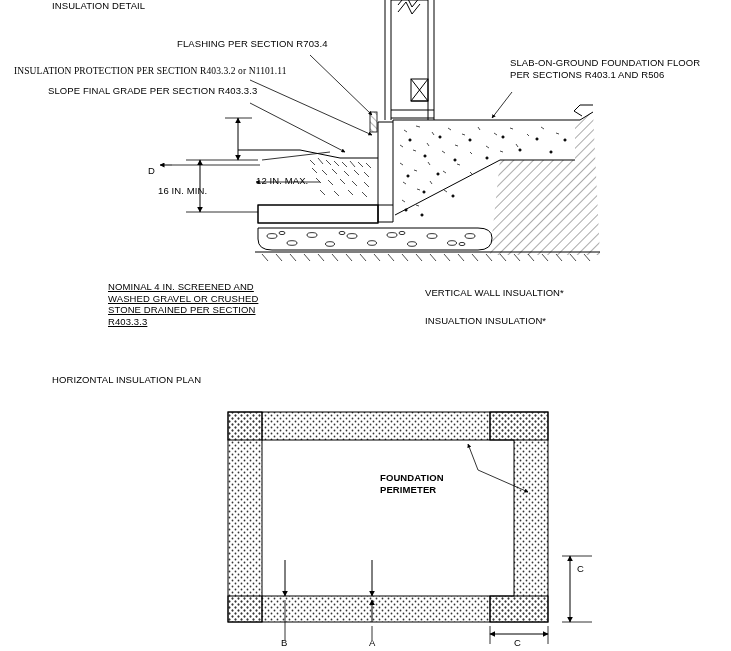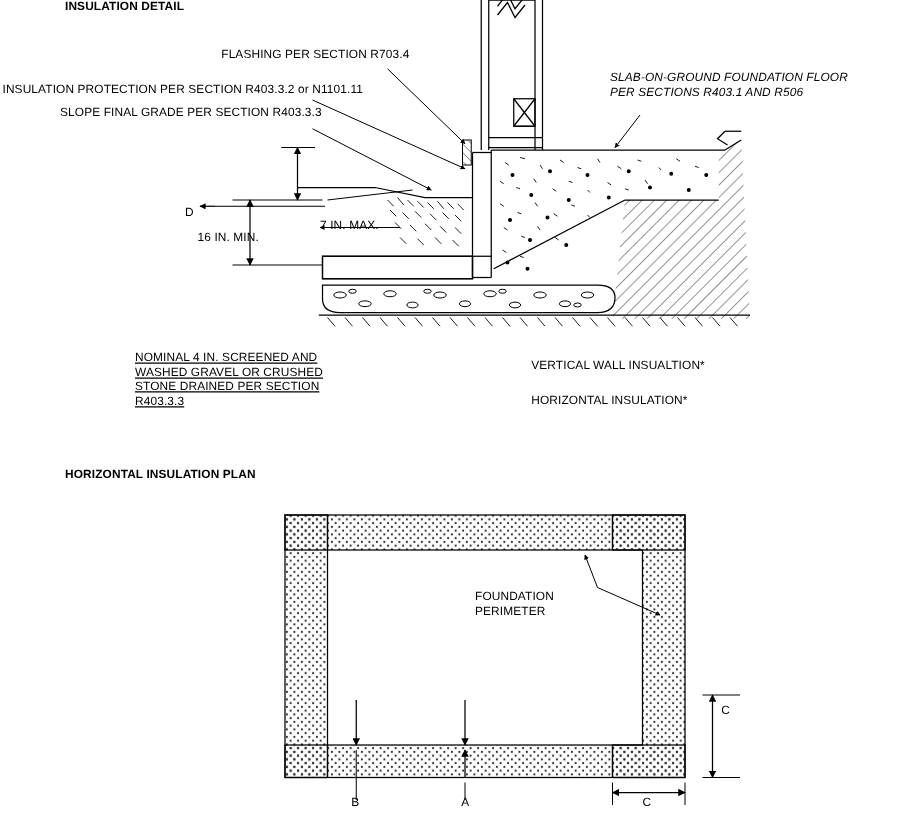--- a/index.html
+++ b/index.html
@@ -16,21 +16,21 @@
     overflow: hidden;
   }
   .lbl {
     position: absolute;
     font-size: 9.5px;
     line-height: 11.5px;
     letter-spacing: 0.1px;
     white-space: pre;
     color: #000;
   }
-  .lbl.bold { font-weight: bold; font-size: 9.5px; }
+  .lbl.bold { font-weight: normal; font-size: 9.5px; }
   svg.layer {
     position: absolute;
     left: 0; top: 0;
     width: 731px;
     height: 651px;
     pointer-events: none;
   }
 </style>
 </head>
 <body>
@@ -320,45 +320,45 @@
       <line x1="490" y1="626" x2="490" y2="644" stroke-width="0.8"></line>
       <line x1="548" y1="626" x2="548" y2="644" stroke-width="0.8"></line>
     </g>
   </g>
 </svg>
 
 <div class="lbl bold" style="left:52px; top:0px;">INSULATION DETAIL</div>
 
 <div class="lbl" style="left:177px; top:38px;">FLASHING PER SECTION R703.4</div>
 
-<div class="lbl" style="left:2px; top:66px;">INSULATION PROTECTION PER SECTION R403.3.2 or N1101.11</div>
+<div class="lbl" style="left:14px; top:66px;font-family:Liberation Serif, serif;">INSULATION PROTECTION PER SECTION R403.3.2 or N1101.11</div>
 
 <div class="lbl" style="left:48px; top:85px;">SLOPE FINAL GRADE PER SECTION R403.3.3</div>
 
-<div class="lbl" style="left:488px; top:57px;font-style:italic;">SLAB-ON-GROUND FOUNDATION FLOOR
+<div class="lbl" style="left:510px; top:57px;">SLAB-ON-GROUND FOUNDATION FLOOR
 PER SECTIONS R403.1 AND R506</div>
 
 <div class="lbl" style="left:148px; top:165px;">D</div>
 
 <div class="lbl" style="left:158px; top:185px;">16 IN. MIN.</div>
 
-<div class="lbl" style="left:256px; top:175px;">7 IN. MAX.</div>
+<div class="lbl" style="left:256px; top:175px;">12 IN. MAX.</div>
 
 <div class="lbl" style="left:108px; top:281px;text-decoration:underline;">NOMINAL 4 IN. SCREENED AND
 WASHED GRAVEL OR CRUSHED
 STONE DRAINED PER SECTION
 R403.3.3</div>
 
 <div class="lbl" style="left:425px; top:287px;">VERTICAL WALL INSUALTION*</div>
 
-<div class="lbl" style="left:425px; top:315px;">HORIZONTAL INSULATION*</div>
+<div class="lbl" style="left:425px; top:315px;">INSUALTION INSULATION*</div>
 
 <div class="lbl bold" style="left:52px; top:374px;">HORIZONTAL INSULATION PLAN</div>
 
-<div class="lbl" style="left:380px; top:472px;">FOUNDATION
+<div class="lbl" style="left:380px; top:472px;font-weight:bold;">FOUNDATION
 PERIMETER</div>
 
 <div class="lbl" style="left:369px; top:637px;">A</div>
 
 <div class="lbl" style="left:281px; top:637px;">B</div>
 
 <div class="lbl" style="left:577px; top:563px;">C</div>
 
 <div class="lbl" style="left:514px; top:637px;">C</div>
 

